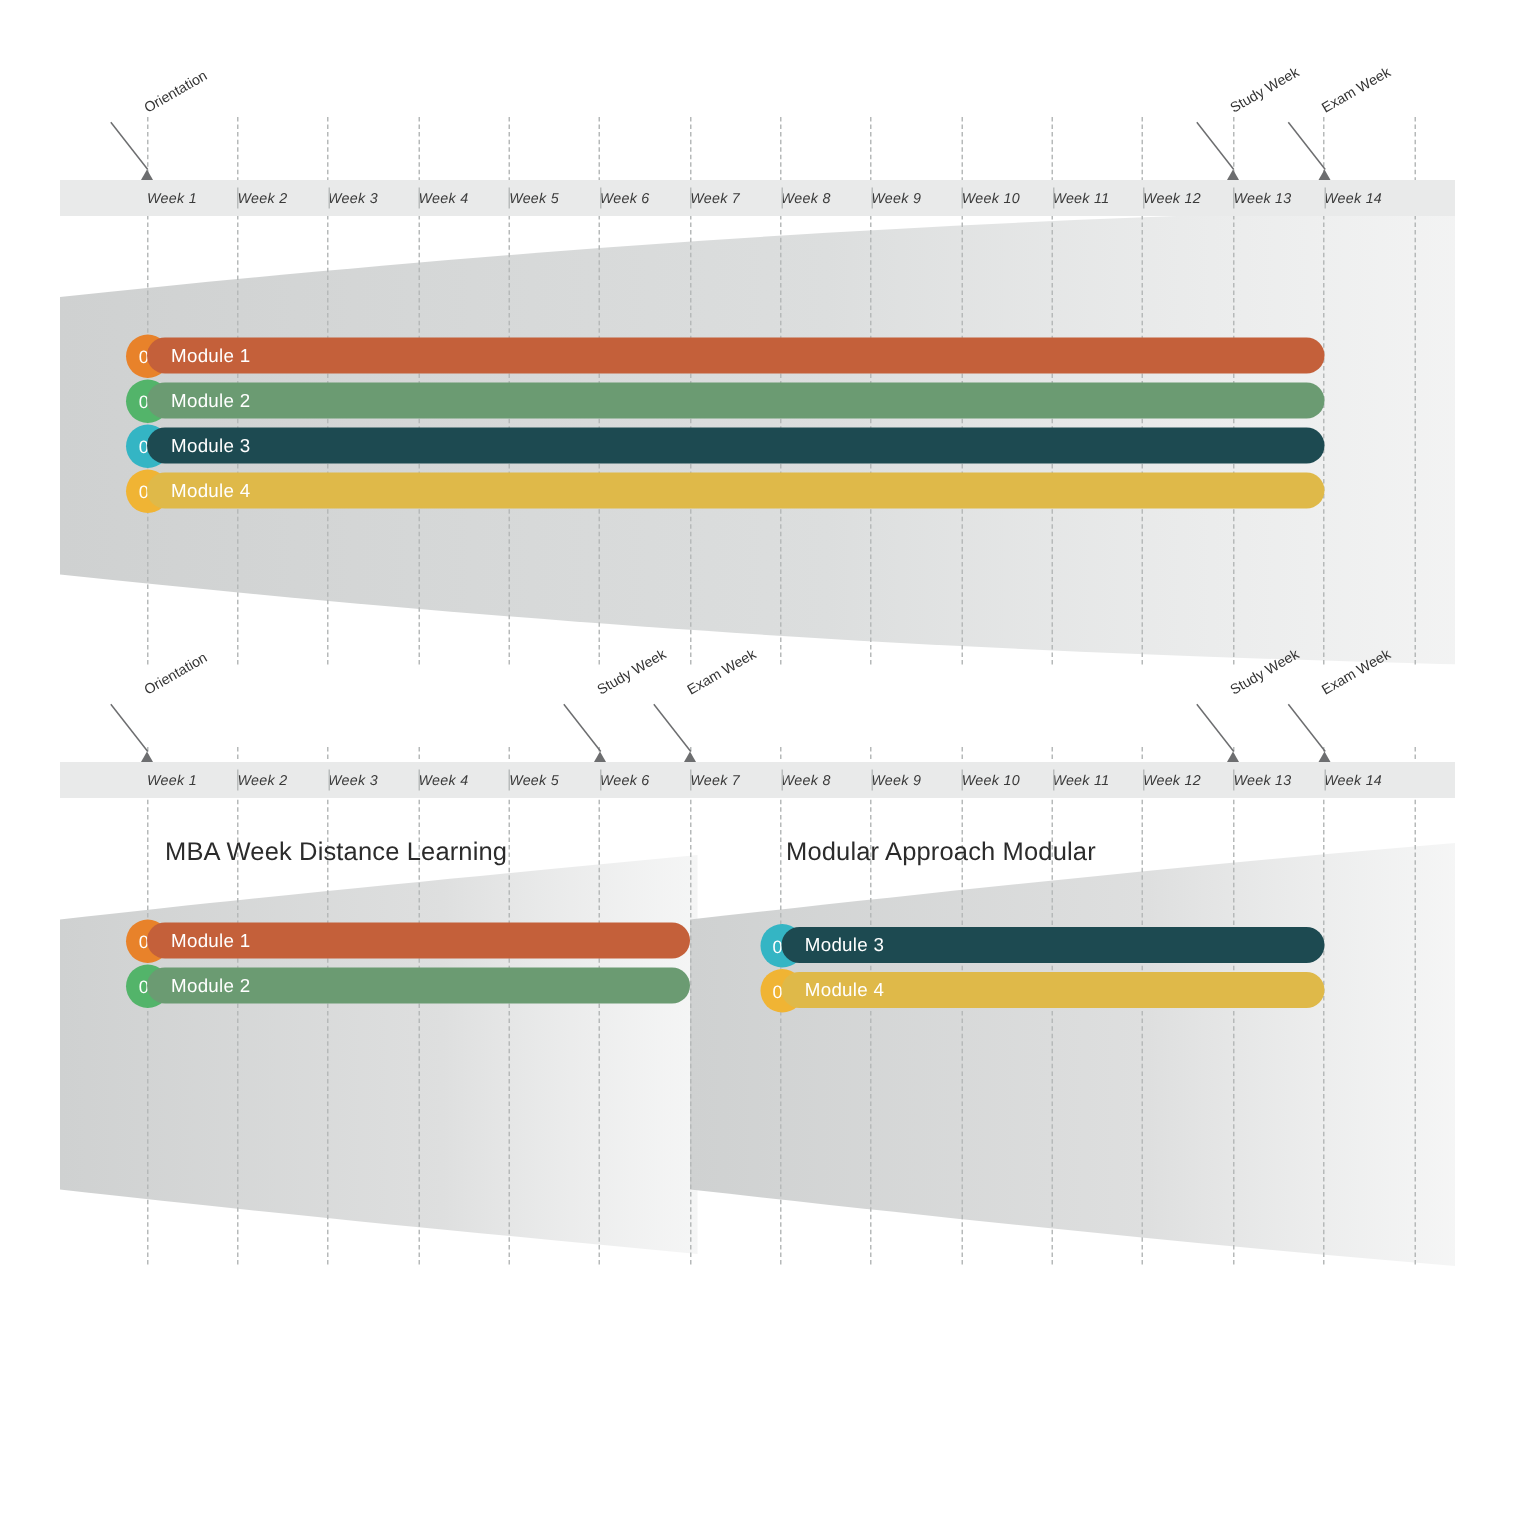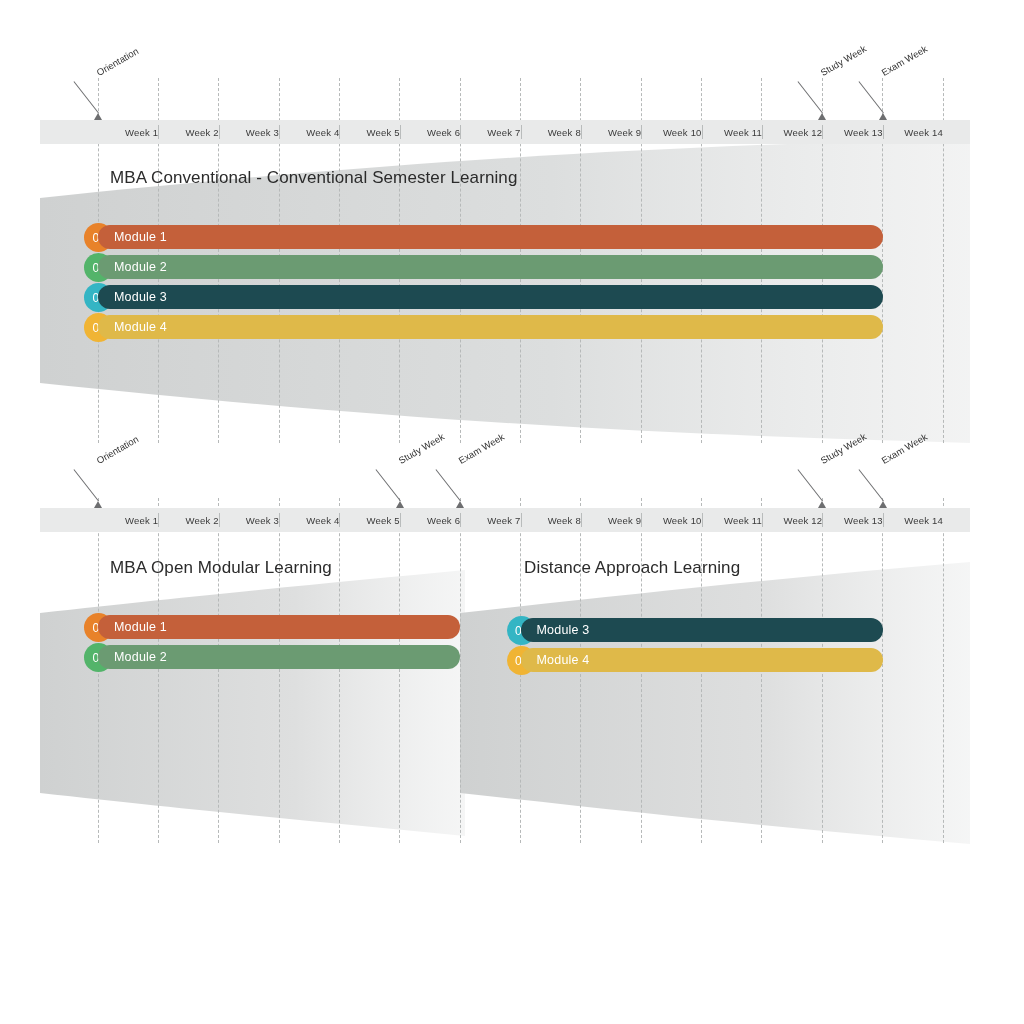--- a/index.html
+++ b/index.html
@@ -32,24 +32,25 @@
     left: 58px;
     right: 27px;
     top: 0; bottom: 0;
     display: flex;
   }
   .week-cell {
     flex: 1 1 0;
     position: relative;
     display: flex;
     align-items: center;
-    justify-content: flex-end;
+    justify-content: flex-start;
     font-size: 9.5px;
     color: #3a3a3a;
     letter-spacing: .2px;
+    font-style: italic;
   }
   .week-cell + .week-cell::before {
     content: "";
     position: absolute;
     left: 0; top: 5px; bottom: 5px;
     width: 1px;
     background: #b9bcbc;
   }
 
   
@@ -262,21 +263,20 @@
         <div class="tri"></div>
         <div class="mlabel">Study Week</div>
       </div>
       <div class="milestone" style="left: 882.643px; top: 53px;">
         <div class="tick"></div>
         <div class="tri"></div>
         <div class="mlabel">Exam Week</div>
       </div>
     </div>
 
-  <div class="chart-title" style="left:110px; top:108px;">MBA Conventional - Conventional Semester Learning</div>
 
   <div class="track" id="bars-top" style="left:98px; top:165px; width:872px;">
       <div class="bar-row">
         <div class="badge" style="background: rgb(232, 130, 42); left: -14px;">
           <span>0<sup>1</sup></span>
         </div>
         <div class="bar" style="background: rgb(196, 96, 58); left: 0px; width: 784.643px;">
           <span class="bar-label">Module 1</span>
         </div>
       </div>
@@ -413,22 +413,22 @@
         <div class="tri"></div>
         <div class="mlabel">Study Week</div>
       </div>
       <div class="milestone" style="left: 882.643px; top: 61px;">
         <div class="tick"></div>
         <div class="tri"></div>
         <div class="mlabel">Exam Week</div>
       </div>
     </div>
 
-  <div class="chart-title" style="left:110px; top:118px;">MBA Open Modular Learning</div>
-  <div class="chart-title" style="left:524px; top:118px;">Distance Approach Learning</div>
+  <div class="chart-title" style="left:110px; top:118px;">MBA Week Distance Learning</div>
+  <div class="chart-title" style="left:524px; top:118px;">Modular Approach Modular</div>
 
   <div class="track" id="bars-bl" style="left:88px; top:175px; width:882px;">
       <div class="bar-row">
         <div class="badge" style="background: rgb(232, 130, 42); left: -4px;">
           <span>0<sup>1</sup></span>
         </div>
         <div class="bar" style="background: rgb(196, 96, 58); left: 10px; width: 362.143px;">
           <span class="bar-label">Module 1</span>
         </div>
       </div>

